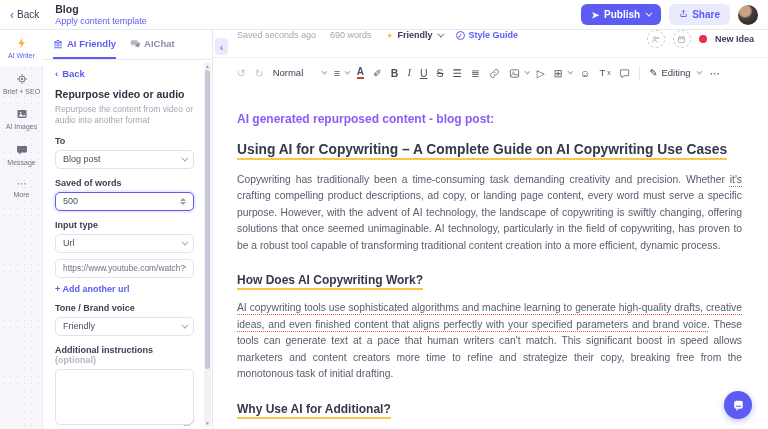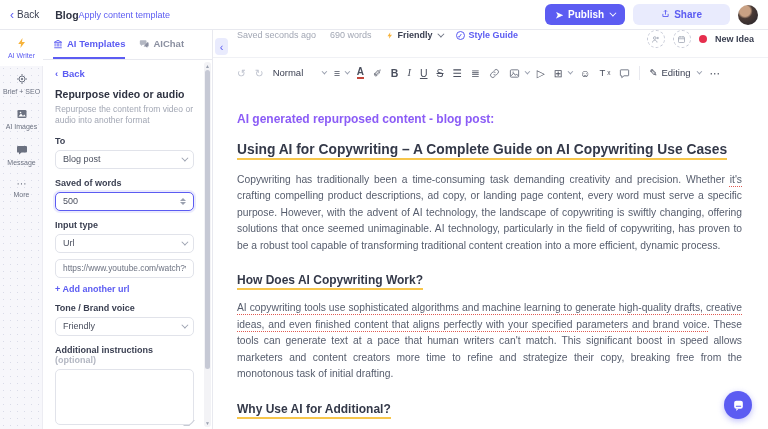--- a/index.html
+++ b/index.html
@@ -5,29 +5,29 @@
   * { margin:0; padding:0; box-sizing:border-box; }
   html,body { width:768px; height:429px; overflow:hidden; }
   body { font-family:"Liberation Sans", sans-serif; background:#fff; color:#3a3f51; }
   #app { position:relative; width:768px; height:429px; background:#fff; }
 
   
   .top-header { position:absolute; top:0; left:0; right:0; height:30px; background:#fff;
     border-bottom:1px solid #e8e9ef; display:flex; align-items:center; padding:0 10px; z-index:5; }
   .back-link { display:flex; align-items:center; gap:3px; font-size:10px; color:#3a3f51; cursor:pointer; }
   .back-link .chev-glyph { color:#5c5cf2; font-size:12px; line-height:1; }
-  .doc-meta { margin-left:16px; display:flex; justify-content:center; }
+  .doc-meta { margin-left:16px; display:flex; flex-direction:column; justify-content:center; }
   .doc-title { font-size:10.5px; font-weight:bold; color:#2f3342; }
   .apply-link { font-size:9px; color:#5c5cf2; cursor:pointer; margin-top:1px; }
   .header-right { margin-left:auto; display:flex; align-items:center; gap:8px; }
   .btn-publish { display:flex; align-items:center; gap:5px; background:#5c5cf2; color:#fff;
     font-size:10px; font-weight:bold; border:none; border-radius:6px; padding:5px 11px; cursor:pointer; }
   .btn-publish .plane { font-size:9px; }
   .btn-share { display:flex; align-items:flex-start; gap:4px; background:#e9ebfd; color:#5c5cf2;
-    font-size:10px; font-weight:bold; border:none; border-radius:6px; padding:5px 28px; cursor:pointer; }
+    font-size:10px; font-weight:bold; border:none; border-radius:6px; padding:5px 10px; cursor:pointer; }
   .chev { display:inline-block; width:5px; height:5px; border-right:1.4px solid currentColor;
     border-bottom:1.4px solid currentColor; transform:rotate(45deg) translateY(-2px); }
   .avatar { width:20px; height:20px; border-radius:50%;
     background:radial-gradient(circle at 35% 30%, #c9a184 0 28%, #4a3a35 40%, #23222b 100%); cursor:pointer; }
 
   
   .sidebar { position:absolute; top:30px; left:0; bottom:0; width:43px; background-color:#f7f7fb;
     background-image:radial-gradient(circle, #d9dbe8 0.7px, transparent 0.9px); background-size:7px 7px;
     border-right:1px solid #ececf2; z-index:4; }
   .side-item { width:43px; padding:7px 0 6px; display:flex; flex-direction:column; align-items:center;
@@ -190,21 +190,21 @@
       <span class="slabel">More</span>
     </div>
   </div>
 
   <div class="panel">
     <div class="panel-tabs">
       <div class="ptab active">
         <svg width="10" height="10" viewBox="0 0 24 24" fill="none" stroke="#5c5cf2" stroke-width="2.2">
             <path d="M3 21h18M5 10v8M10 10v8M14 10v8M19 10v8M3 8l9-5 9 5z"></path>
           </svg>
-        <span>AI Templates</span>
+        <span>AI Friendly</span>
       </div>
       <div class="ptab">
         <svg width="10" height="10" viewBox="0 0 24 24">
             <path d="M4 3h12a2 2 0 012 2v7a2 2 0 01-2 2H9l-4 3v-3H4a2 2 0 01-2-2V5a2 2 0 012-2z" fill="#b3b7c2"></path>
             <path d="M20 8h1a2 2 0 012 2v6a2 2 0 01-2 2h-1v3l-4-3h-5" fill="#8a8fa0"></path>
           </svg>
         <span>AIChat</span>
       </div>
     </div>
 

